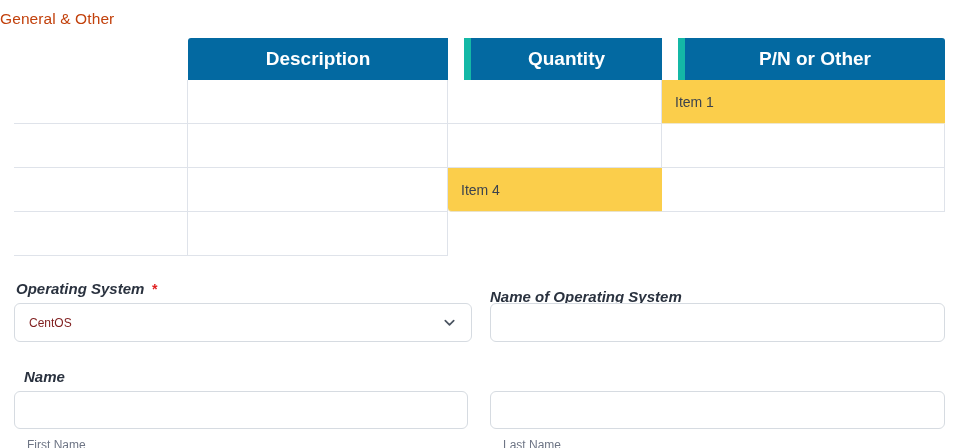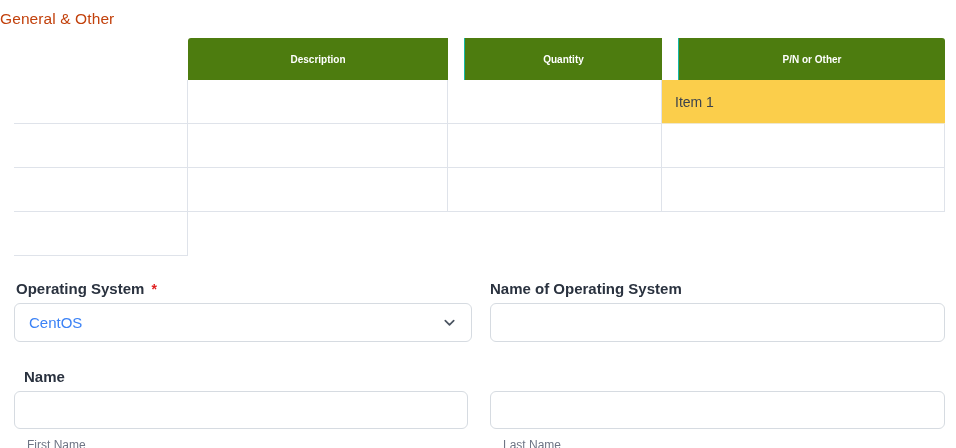--- a/index.html
+++ b/index.html
@@ -30,29 +30,29 @@
     position: absolute;
     left: 14px;
     top: 38px;
     width: 931px;
     display: grid;
     grid-template-columns: 174px 260px 214px 283px;
     grid-template-rows: 42px 44px 44px 44px 44px;
   }
   .corner { background: transparent; }
   .th {
-    background: #4d7c0f;
+    background: #0369a1;
     color: #ffffff;
-    font-size: 10px;
+    font-size: 19px;
     font-weight: 700;
     display: flex;
     align-items: center;
     justify-content: center;
   }
-  .th.sep { border-left: 1px solid #14b8a6; margin-left: 16px; }
+  .th.sep { border-left: 7px solid #14b8a6; margin-left: 16px; }
   .th.first { border-radius: 3px 0 0 0; }
   .th.last  { border-radius: 0 3px 0 0; }
 
   .rowlabel {
     background: #FBCE4B;
     color: #3C434D;
     font-size: 14px;
     display: flex;
     align-items: center;
     padding-left: 13px;
@@ -66,42 +66,43 @@
     border-right: 1px solid #DFE3EA;
     border-bottom: 1px solid #DFE3EA;
   }
 
   
   .field-label {
     position: absolute;
     font-size: 15px;
     font-weight: 700;
     color: #2A323F;
+    font-style: italic;
   }
   .req {
     color: #E02020;
     font-weight: 700;
     margin-left: 7px;
     font-size: 14px;
   }
   .selectbox {
     position: absolute;
     box-sizing: border-box;
     background: #ffffff;
     border: 1px solid #D6DBE1;
     border-radius: 6px;
     display: flex;
     align-items: center;
     justify-content: space-between;
     padding: 0 14px;
     cursor: pointer;
   }
   .selectbox .sel-text {
-    font-size: 15px;
-    color: #3b82f6;
+    font-size: 12px;
+    color: #7f1d1d;
   }
   .chev { display: flex; align-items: center; }
   .textinput {
     position: absolute;
     box-sizing: border-box;
     background: #ffffff;
     border: 1px solid #D6DBE1;
     border-radius: 6px;
     padding: 0 14px;
     font-size: 15px;
@@ -134,39 +135,40 @@
 
     <div class="rowlabel">Item 1</div>
     <div class="cell"></div>
     <div class="cell"></div>
     <div class="cell"></div>
 
     <div class="cell"></div>
     <div class="cell"></div>
     <div class="cell"></div>
 
+    <div class="rowlabel r-last">Item 4</div>
     <div class="cell"></div>
     <div class="cell"></div>
     <div class="cell"></div>
   </div>
 
   <div class="field-label" style="left:16px; top:280px;">
     <span>Operating System</span><span class="req">*</span>
   </div>
 
   <div class="selectbox" style="left:14px; top:303px; width:458px; height:39px;">
     <span class="sel-text">CentOS</span>
     <span class="chev">
       <svg width="15" height="15" viewBox="0 0 16 16" fill="none">
         <path d="M3.5 6 L8 10.5 L12.5 6" stroke="#4A5360" stroke-width="1.8" stroke-linecap="round" stroke-linejoin="round"></path>
       </svg>
     </span>
   </div>
 
-  <div class="field-label" style="left:490px; top:280px;text-align:right;">Name of Operating System</div>
+  <div class="field-label" style="left:490px; top:288px;text-align:right;">Name of Operating System</div>
   <input class="textinput" style="left: 490px; top: 303px; width: 455px; height: 39px;" value="">
 
   <div class="field-label" style="left:24px; top:368px;">Name</div>
   <input class="textinput" style="left: 14px; top: 391px; width: 454px; height: 38px;" value="">
   <input class="textinput" style="left: 490px; top: 391px; width: 455px; height: 38px;" value="">
 
   <div class="helper" style="left:27px; top:438px;">First Name</div>
   <div class="helper" style="left:503px; top:438px;">Last Name</div>
 
 </div>

